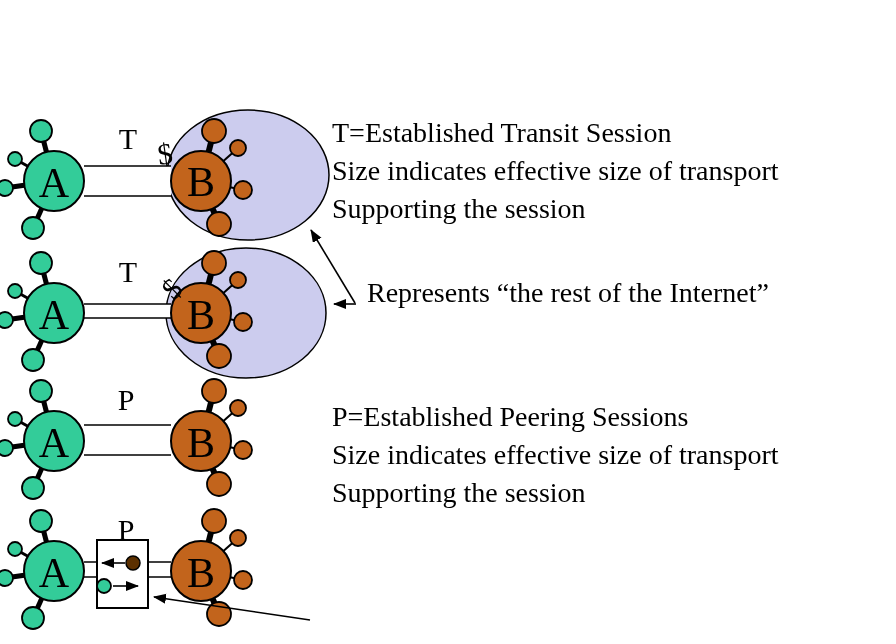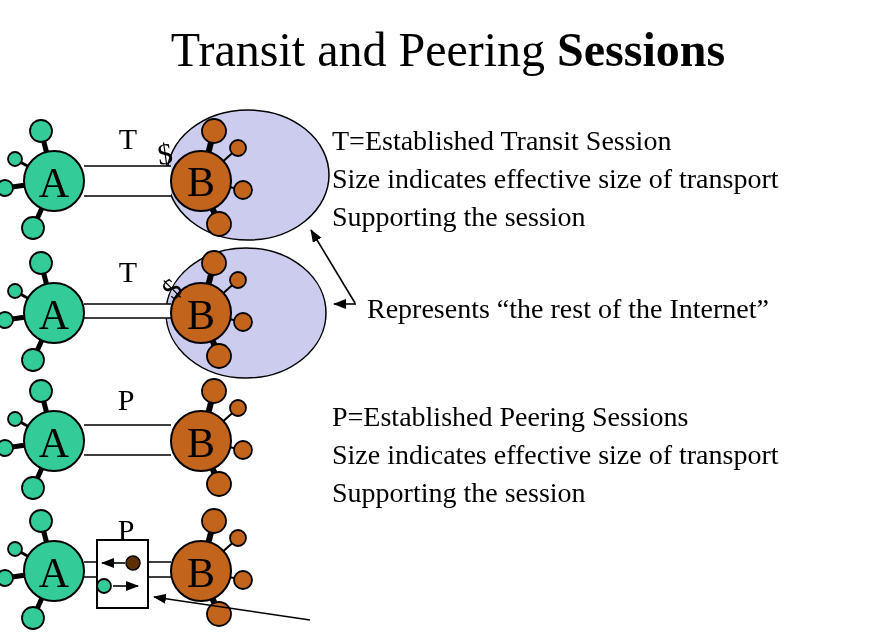--- a/index.html
+++ b/index.html
@@ -164,29 +164,28 @@
         <circle class="sat o" cx="219" cy="614" r="12"></circle>
         <circle class="node o" cx="201" cy="571" r="30"></circle>
       </g>
     </g>
 
     <line class="arrow" x1="355" y1="303" x2="311" y2="230"></line>
     <line class="arrow" x1="356" y1="304" x2="334" y2="304"></line>
     <line class="arrow" x1="310" y1="620" x2="154" y2="597"></line>
   </svg>
 
-  <div class="ovl title"><span>Transit and Peering </span><span class="bold">Sessions</span></div>
-
-  <div class="ovl tblock" style="left:332px; top:122px;">
+
+  <div class="ovl tblock" style="left:332px; top:114px;">
     <div>T=Established Transit Session</div>
     <div>Size indicates effective size of transport</div>
     <div>Supporting the session</div>
   </div>
 
-  <div class="ovl tblock" style="left:367px; top:290px;">Represents “the rest of the Internet”</div>
+  <div class="ovl tblock" style="left:367px; top:274px;">Represents “the rest of the Internet”</div>
 
   <div class="ovl tblock" style="left:332px; top:398px;">
     <div>P=Established Peering Sessions</div>
     <div>Size indicates effective size of transport</div>
     <div>Supporting the session</div>
   </div>
 
 
   <div class="ovl lbl" style="left:128px; top:139px;">T</div>
   <div class="ovl lbl dollar1" style="left:165px; top:154px;">$</div>

